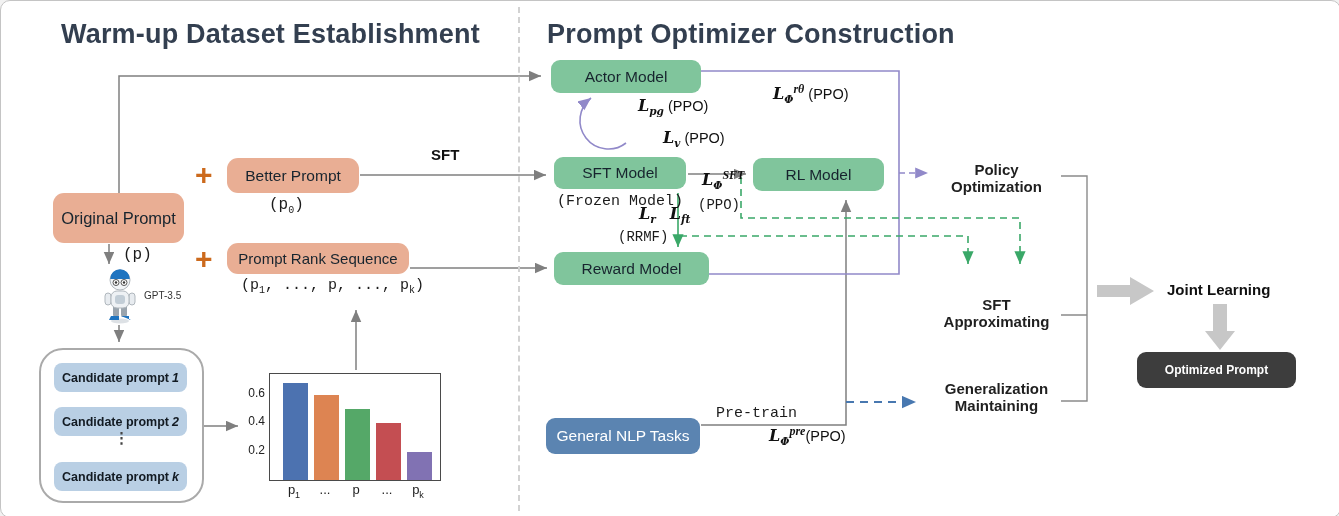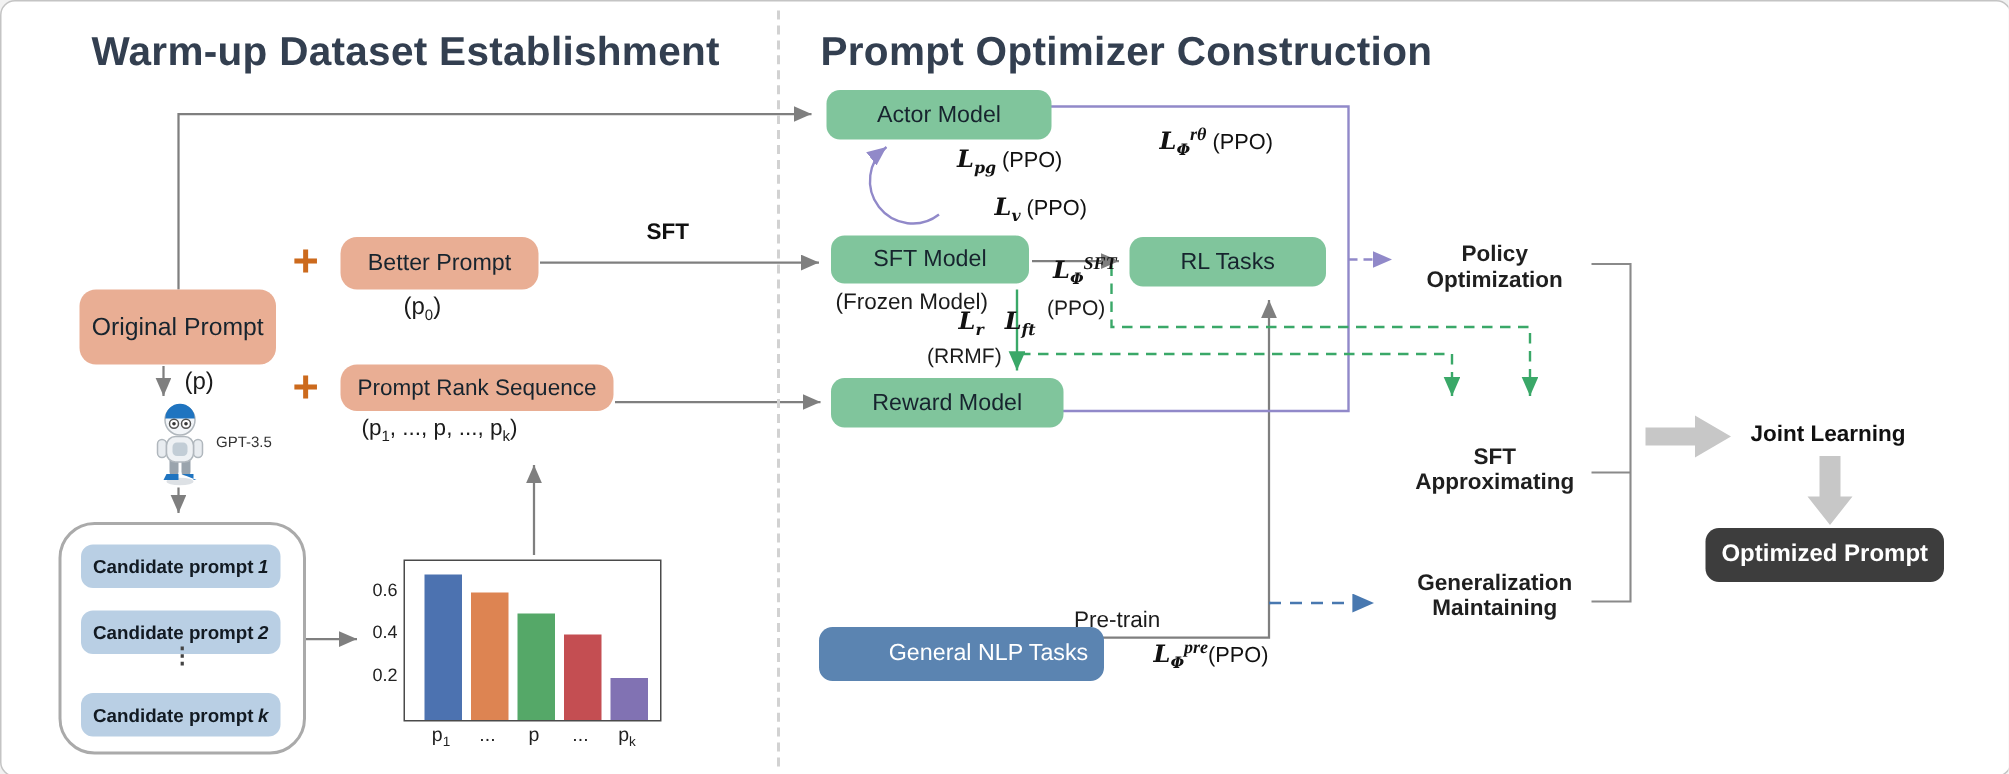--- a/index.html
+++ b/index.html
@@ -6,23 +6,23 @@
   .canvas{position:relative;width:1339px;height:516px;background:#ffffff;border:1px solid #c4c4c4;
           border-radius:10px;overflow:hidden;font-family:"Liberation Sans",sans-serif;color:#1b1b1b;}
   .abs{position:absolute;}
   .title{position:absolute;font-size:27px;font-weight:700;color:#333f50;letter-spacing:.2px;}
   .divider{position:absolute;left:517px;top:6px;height:504px;border-left:2px dashed #d2d2d2;}
   .box{position:absolute;display:flex;align-items:center;justify-content:center;border-radius:9px;
        font-size:15.5px;color:#17242e;}
   .salmon{background:#e9ae94;border-radius:11px;}
   .green{background:#80c59c;}
   .bluebox{background:#5b84b1;color:#ffffff;}
-  .darkbox{background:#3d3d3d;color:#ffffff;font-weight:700;font-size:16px;}
+  .darkbox{background:#3d3d3d;color:#ffffff;font-weight:700;font-size:12px;}
   .plus{position:absolute;font-size:30px;font-weight:900;color:#cc6a1d;line-height:30px;}
-  .small{position:absolute;font-size:16px;color:#1b1b1b;}
+  .small{position:absolute;font-size:16px;color:#1b1b1b;font-family:Liberation Mono, monospace;}
   .tiny{position:absolute;font-size:10px;color:#333;}
   .boldlab{position:absolute;font-size:15px;font-weight:700;color:#111;}
   .outcome{position:absolute;width:125px;text-align:center;font-size:15px;font-weight:700;
            color:#1f1f1f;white-space:pre-line;line-height:1.15;}
   .candwrap{position:absolute;left:38px;top:347px;width:161px;height:151px;border:2px solid #aaaaaa;border-radius:24px;}
   .cand{position:absolute;left:13px;width:133px;height:29px;background:#b9cfe4;border-radius:8px;
         display:flex;align-items:center;justify-content:center;font-size:12.5px;font-weight:700;color:#121a22;}
   .cand i{font-style:italic;margin-left:3px;}
   .vdots{position:absolute;left:0;top:80px;width:161px;text-align:center;font-size:15px;font-weight:700;color:#444;line-height:1;}
   .loss{position:absolute;font-size:15px;color:#111;white-space:nowrap;}
@@ -157,23 +157,23 @@
       <span class="xlab" style="left: 164px;">p<sub>k</sub></span>
       <span class="ylab" style="top: 98px; margin-top: 48px;">0.0</span>
       <span class="ylab" style="top: 70px;">0.2</span>
       <span class="ylab" style="top: 41px;">0.4</span>
       <span class="ylab" style="top: 13px;">0.6</span>
     </div>
 
   <div class="box green" style="left:550px;top:59px;width:150px;height:33px;">Actor Model</div>
   <div class="box green" style="left:553px;top:156px;width:132px;height:32px;">SFT Model</div>
   <div class="small" style="left:556px;top:192px;font-size:15px;">(Frozen Model)</div>
-  <div class="box green" style="left:752px;top:157px;width:131px;height:33px;">RL Tasks</div>
+  <div class="box green" style="left:752px;top:157px;width:131px;height:33px;">RL Model</div>
   <div class="box green" style="left:553px;top:251px;width:155px;height:33px;">Reward Model</div>
-  <div class="box bluebox" style="left:545px;top:417px;width:154px;height:36px;padding-left:36px;">General NLP Tasks</div>
+  <div class="box bluebox" style="left:545px;top:417px;width:154px;height:36px;">General NLP Tasks</div>
   <div class="box darkbox" style="left:1136px;top:351px;width:159px;height:36px;">Optimized Prompt</div>
 
   <div class="loss" style="left:637px;top:95px;"><span class="lbase">L</span><sub>pg</sub><span class="lrest"> (PPO)</span></div>
   <div class="loss" style="left:644px;top:127px;margin-left:18px;"><span class="lbase">L</span><sub>v</sub><span class="lrest"> (PPO)</span></div>
   <div class="loss" style="left:772px;top:81px;"><span class="lbase">L</span><sub>Φ</sub><sup>rθ</sup><span class="lrest"> (PPO)</span></div>
   <div class="loss" style="left:701px;top:167px;"><span class="lbase">L</span><sub>Φ</sub><sup>SFT</sup></div>
   <div class="small" style="left:697px;top:196px;font-size:14px;">(PPO)</div>
   <div class="loss" style="left:625px;top:203px;margin-left:13px;"><span class="lbase">L</span><sub>r</sub><span style="display:inline-block;width:14px;"></span><span class="lbase">L</span><sub>ft</sub></div>
   <div class="small" style="left:617px;top:228px;font-size:14px;">(RRMF)</div>
   <div class="small" style="left:715px;top:404px;font-size:15px;">Pre-train</div>

